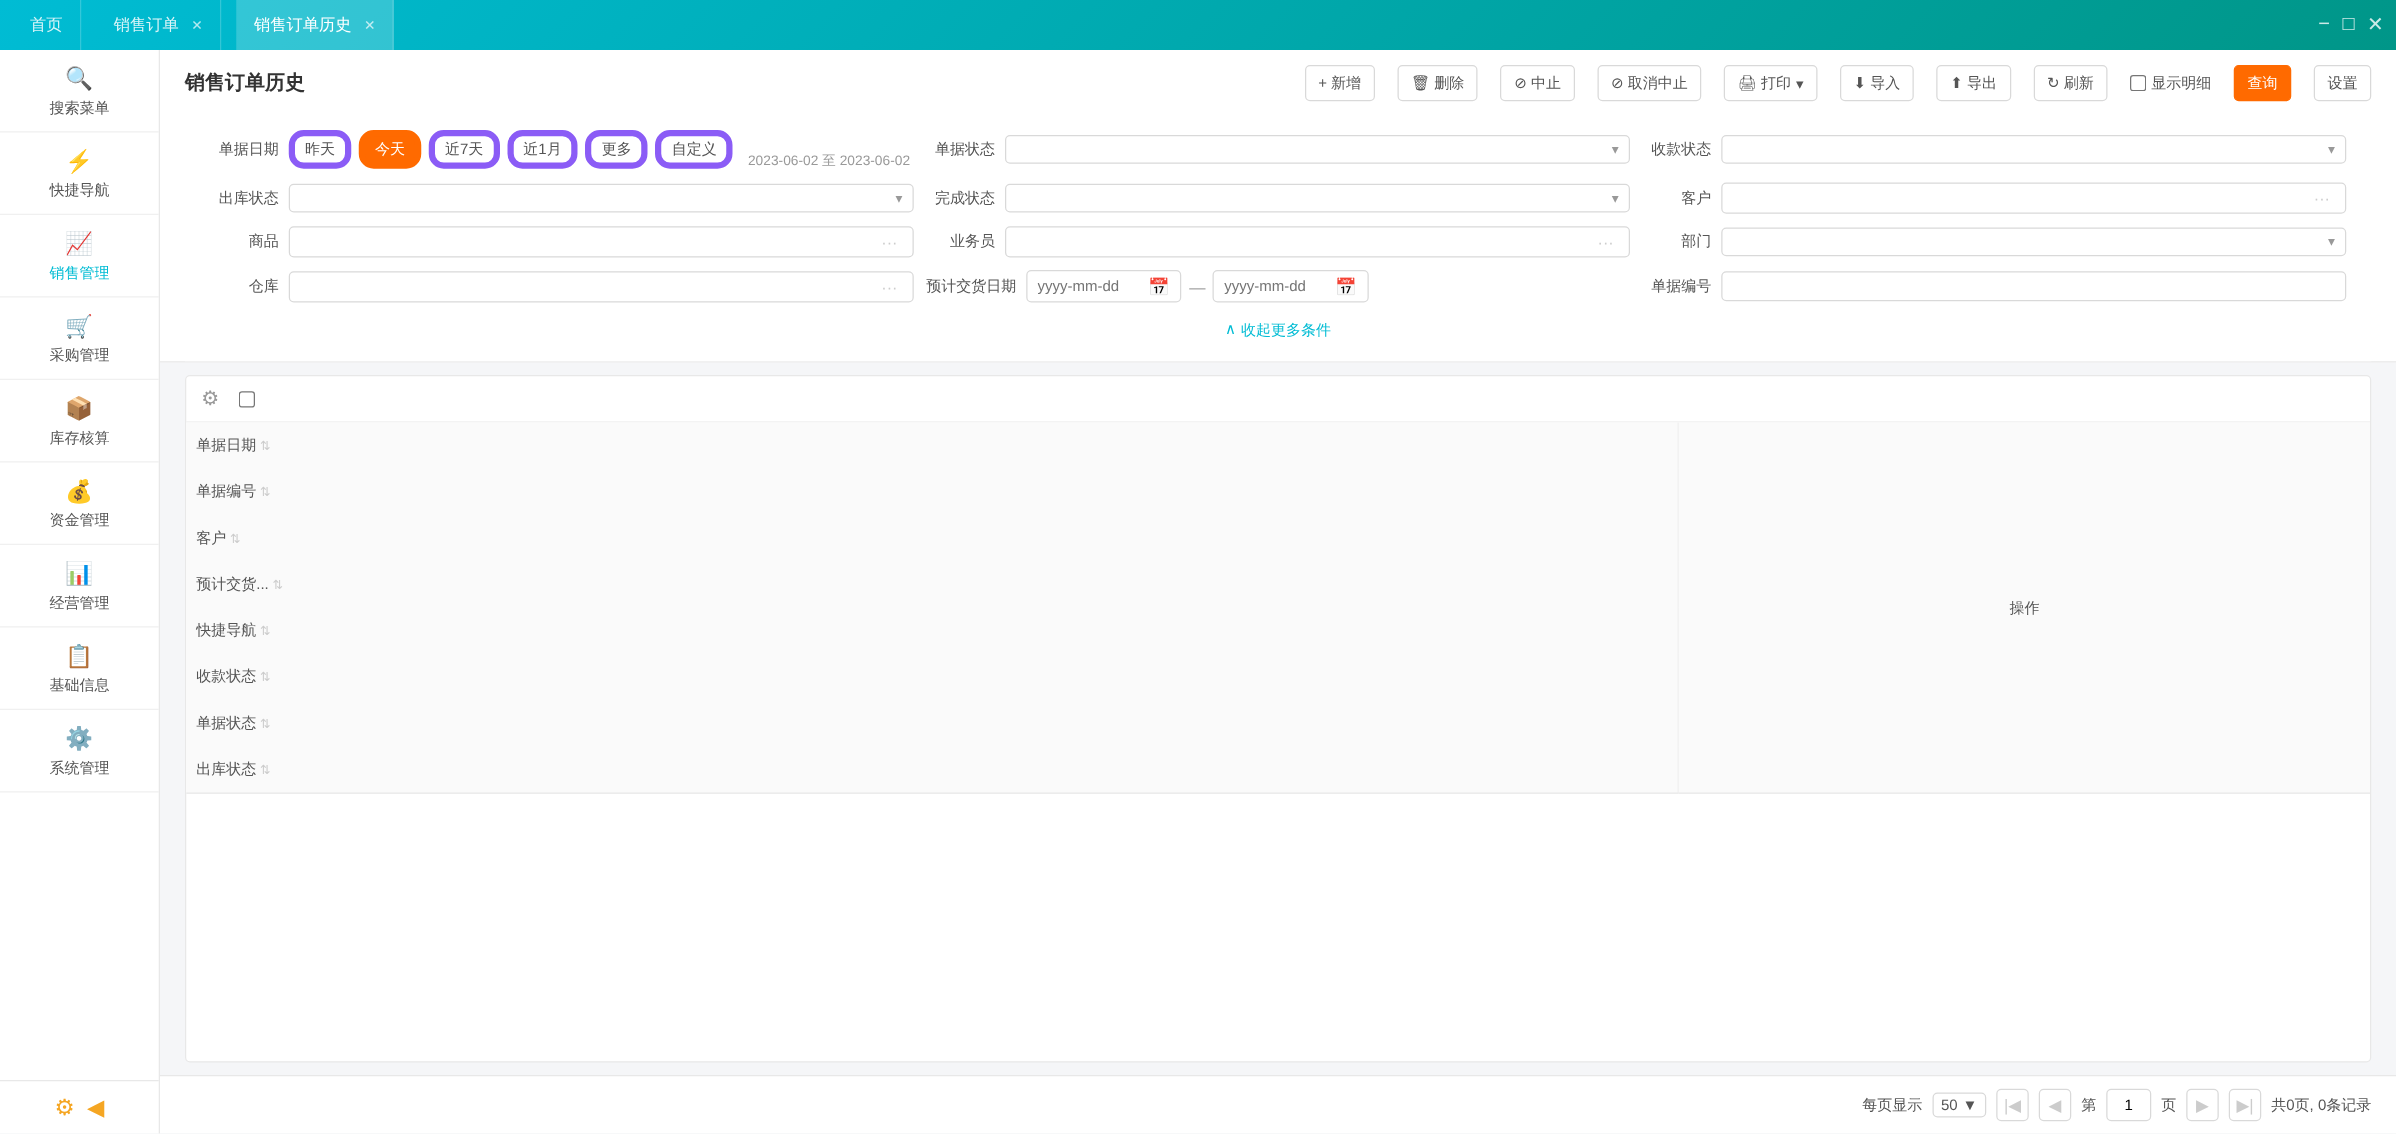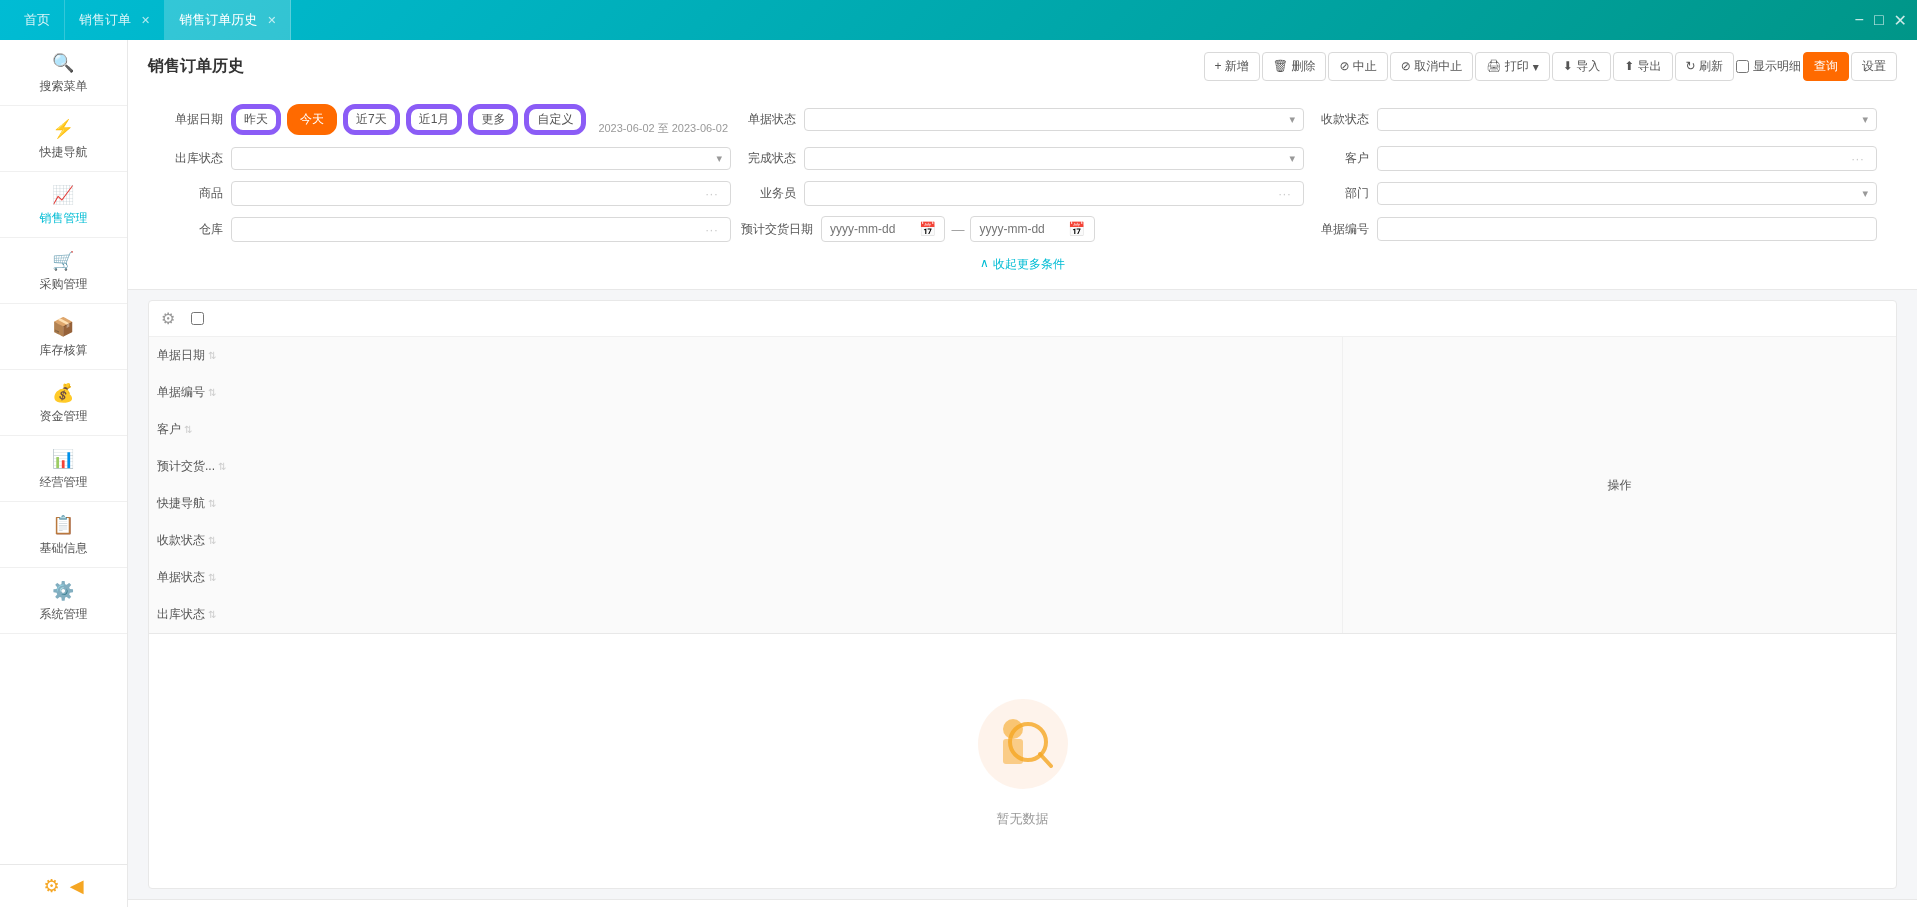--- a/index.html
+++ b/index.html
@@ -5,21 +5,21 @@
     * { box-sizing: border-box; margin: 0; padding: 0; }
     body { font-family: 'Microsoft YaHei', Arial, sans-serif; font-size: 13px; background: #f0f2f5; color: #333; display: flex; flex-direction: column; height: 907px; overflow: hidden; }
 
     
     .top-bar {
       background: linear-gradient(135deg, #00bcd4, #009688);
       height: 40px;
       display: flex;
       align-items: center;
       padding: 0 10px;
-      gap: 0;
+      gap: 12px;
       flex-shrink: 0;
     }
     .tab-item {
       height: 100%;
       display: flex;
       align-items: center;
       padding: 0 14px;
       cursor: pointer;
       color: rgba(255,255,255,0.85);
       font-size: 13px;
@@ -112,21 +112,21 @@
       justify-content: space-between;
       margin-bottom: 12px;
     }
     .page-title {
       font-size: 16px;
       font-weight: bold;
       color: #333;
     }
     .toolbar {
       display: flex;
-      gap: 2px;
+      gap: 18px;
     }
     .toolbar-btn {
       display: flex;
       align-items: center;
       gap: 4px;
       padding: 5px 10px;
       border: 1px solid #d9d9d9;
       border-radius: 4px;
       background: #fff;
       color: #555;
@@ -625,30 +625,20 @@
               <span>出库状态</span>
               <span class="sort-icon">⇅</span>
             </th>
             <th class="th-ops">
               <span>操作</span>
             </th>
           </tr>
         </thead>
       </table>
 
-      <div class="empty-state">
-        <svg class="empty-icon" viewBox="0 0 100 100">
-          <circle cx="50" cy="50" r="45" fill="#fde8d8" opacity="0.5"></circle>
-          <circle cx="55" cy="48" r="18" fill="none" stroke="#f5a623" stroke-width="4" opacity="0.8"></circle>
-          <line x1="67" y1="60" x2="78" y2="72" stroke="#f5a623" stroke-width="4" stroke-linecap="round" opacity="0.8"></line>
-          <circle cx="40" cy="35" r="10" fill="#f5a623" opacity="0.6"></circle>
-          <rect x="30" y="45" width="20" height="25" rx="3" fill="#f5a623" opacity="0.5"></rect>
-        </svg>
-        <span class="empty-text">暂无数据</span>
-      </div>
     </div>
 
     <div class="pagination">
       <span>每页显示</span>
       <div class="page-size-select">
         <span>50</span>
         <span>▼</span>
       </div>
       <button class="page-nav-btn disabled">|◀</button>
       <button class="page-nav-btn disabled">◀</button>

